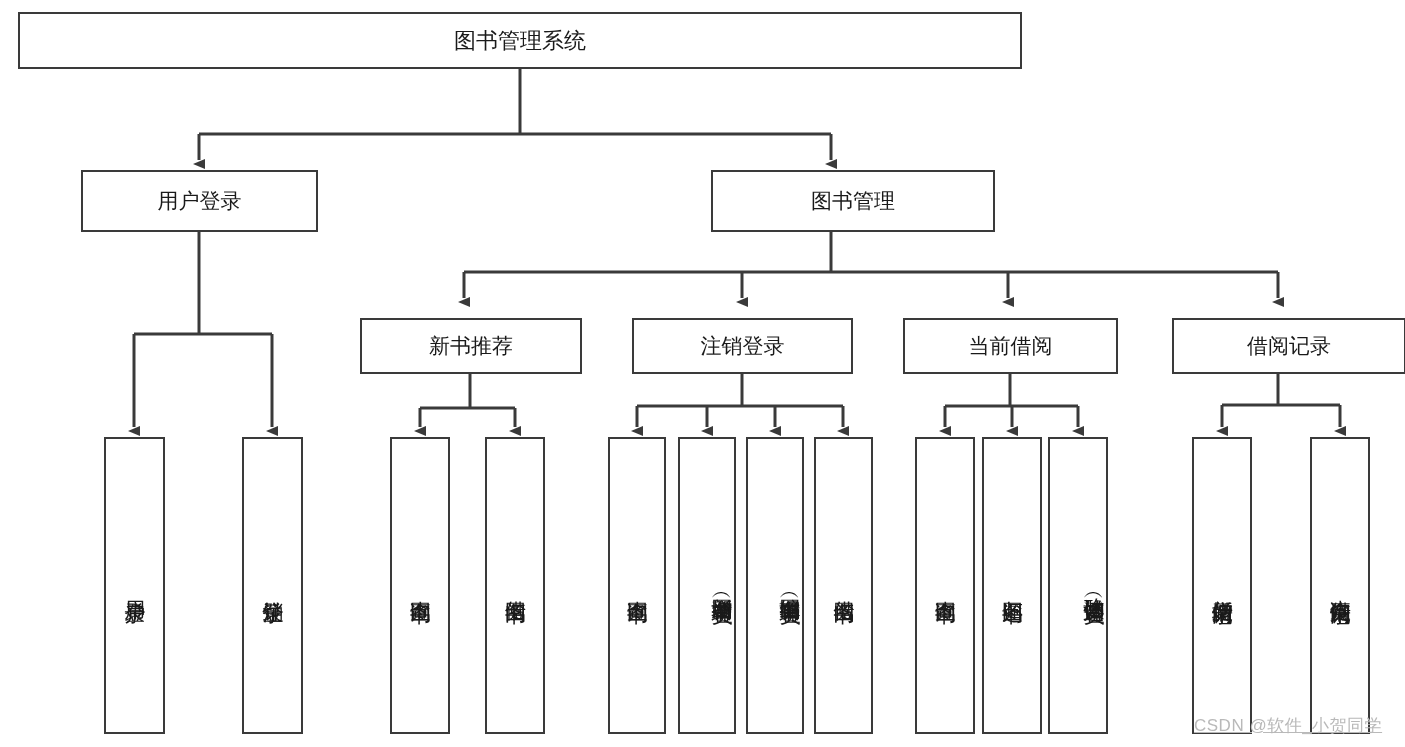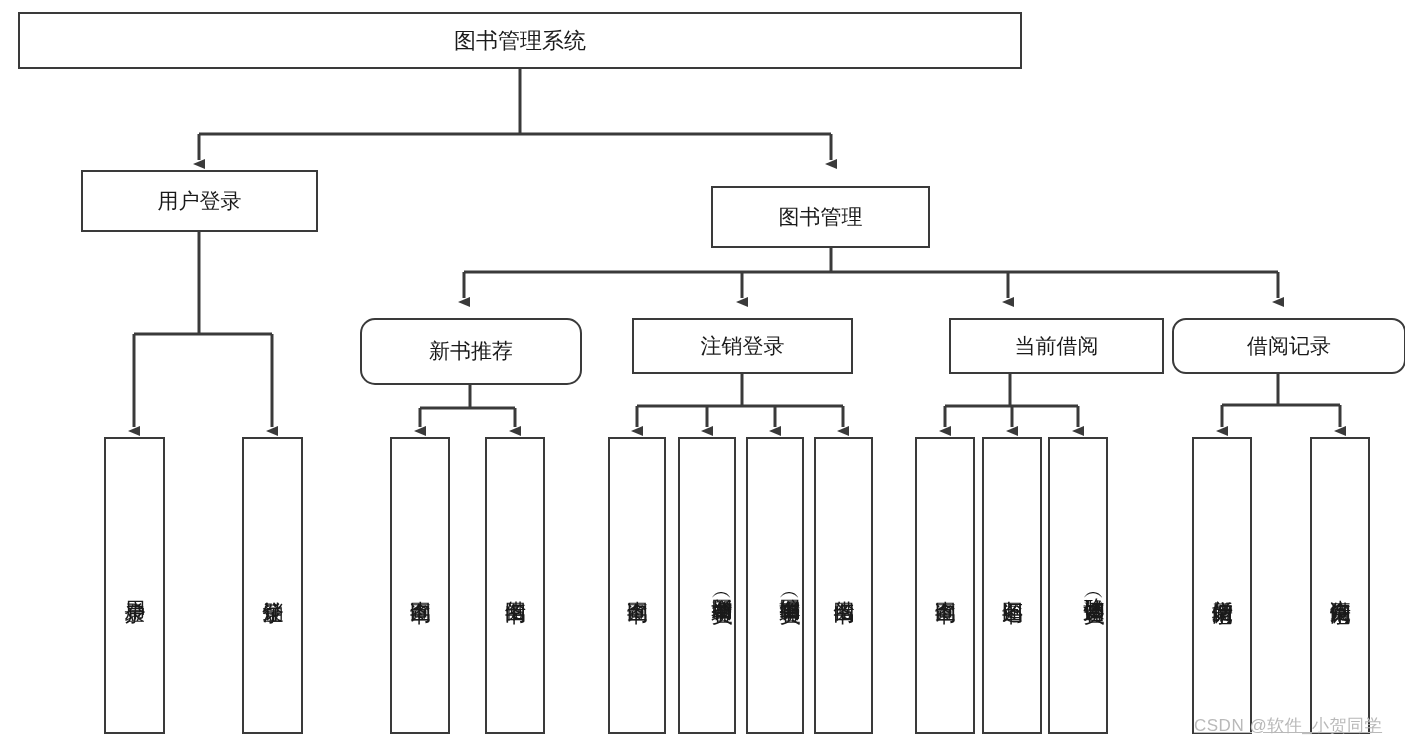--- a/index.html
+++ b/index.html
@@ -128,37 +128,37 @@
   </svg>
 
   <div class="node root" style="left:18px; top:12px; width:1004px; height:57px;">
     <span class="lbl">图书管理系统</span>
   </div>
 
   <div class="node h" style="left:81px; top:170px; width:237px; height:62px;">
     <span class="lbl">用户登录</span>
   </div>
 
-  <div class="node h" style="left:711px; top:186px; width:219px; height:62px;">
+  <div class="node h" style="left:711px; top:170px; width:284px; height:62px;">
     <span class="lbl">图书管理</span>
   </div>
 
-  <div class="node h" style="left:360px; top:318px; width:222px; height:67px;border-radius:15px;">
+  <div class="node h" style="left:360px; top:318px; width:222px; height:56px;">
     <span class="lbl">新书推荐</span>
   </div>
 
   <div class="node h" style="left:632px; top:318px; width:221px; height:56px;">
     <span class="lbl">注销登录</span>
   </div>
 
-  <div class="node h" style="left:903px; top:318px; width:215px; height:56px;margin-left:46px;">
+  <div class="node h" style="left:903px; top:318px; width:215px; height:56px;">
     <span class="lbl">当前借阅</span>
   </div>
 
-  <div class="node h" style="left:1172px; top:318px; width:234px; height:56px;border-radius:14px;">
+  <div class="node h" style="left:1172px; top:318px; width:234px; height:56px;">
     <span class="lbl">借阅记录</span>
   </div>
 
   <div class="node v center" style="left:104px; top:437px; width:61px; height:297px;">
     <span class="lbl">用户登录</span>
   </div>
 
   <div class="node v center" style="left:242px; top:437px; width:61px; height:297px;">
     <span class="lbl">注销登录</span>
   </div>

